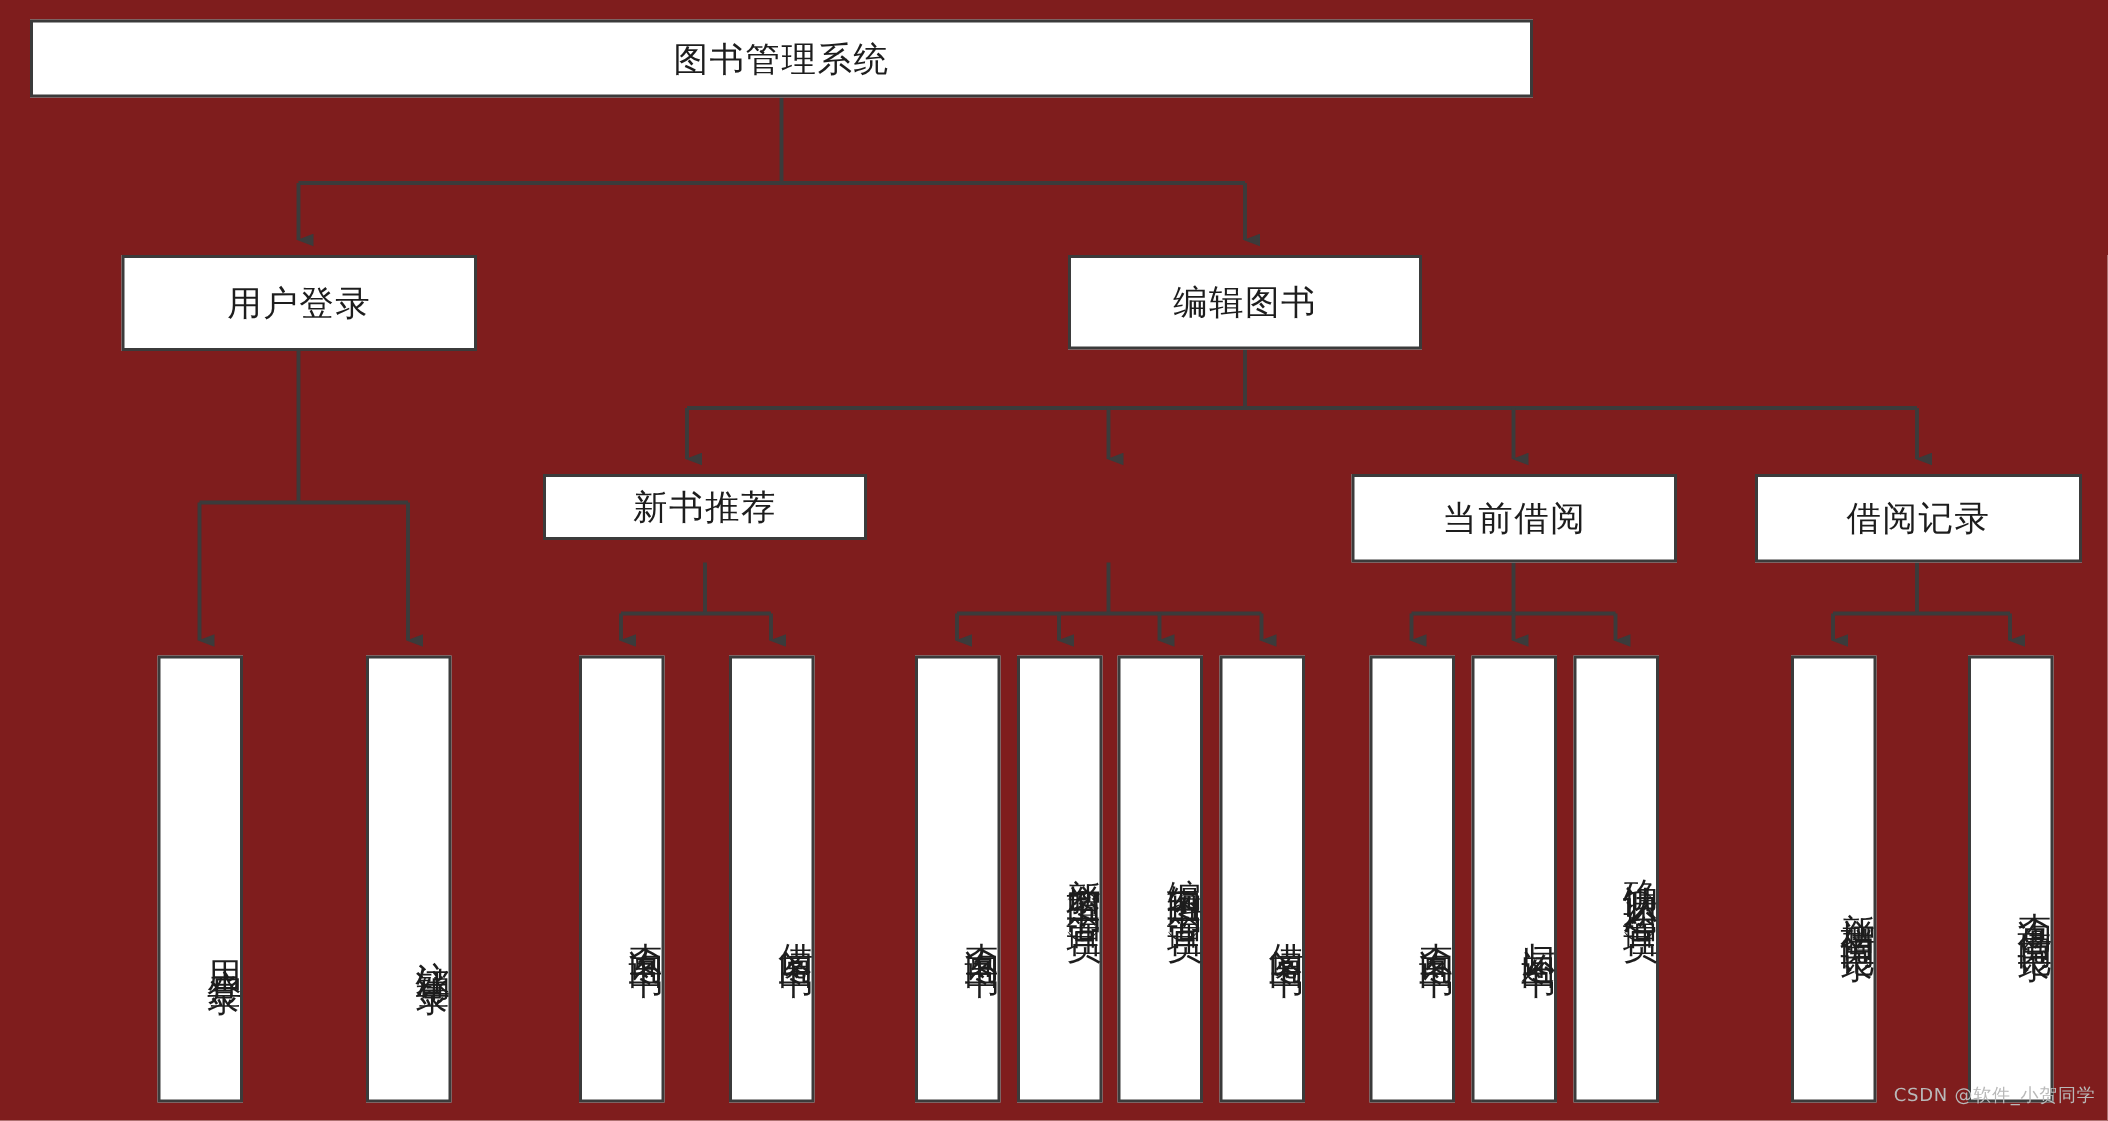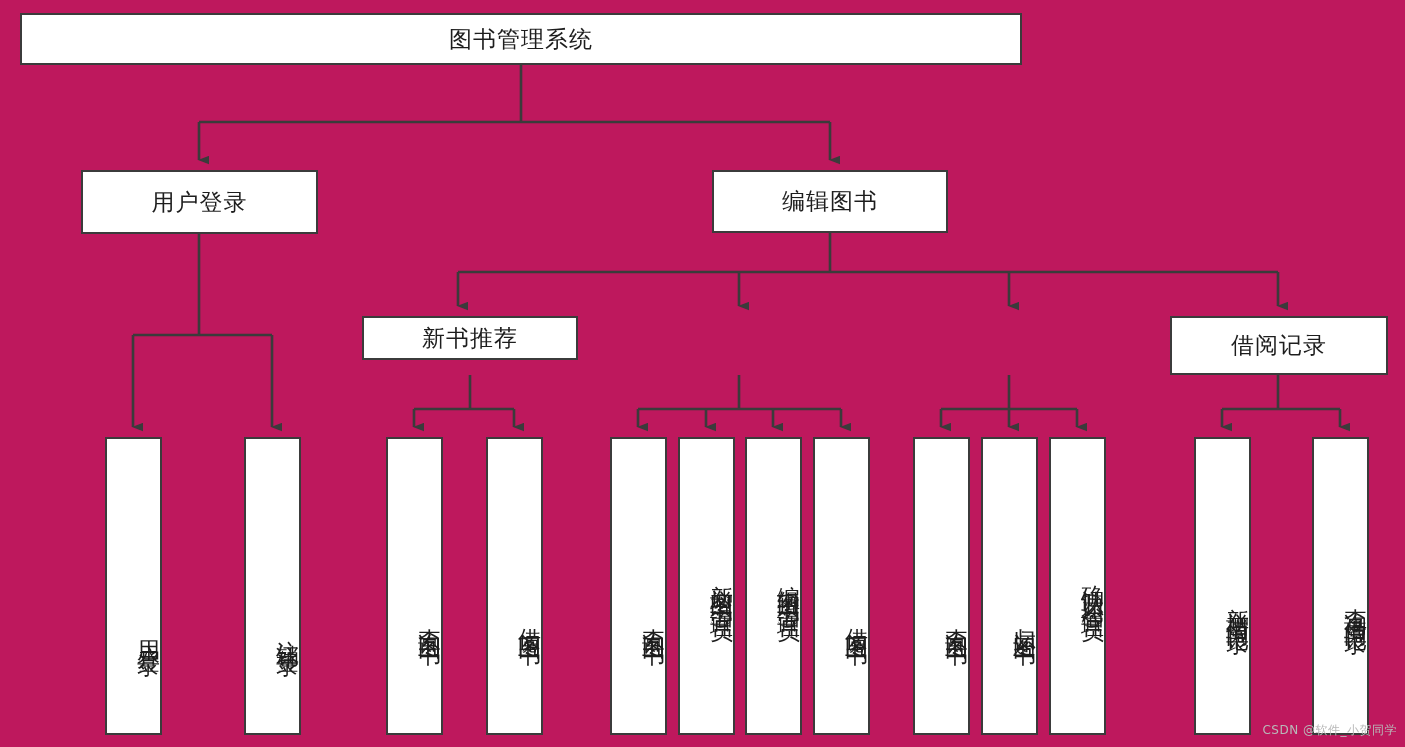--- a/index.html
+++ b/index.html
@@ -10,21 +10,21 @@
   body {
     width: 1405px;
     height: 747px;
     font-family: "DejaVu Sans", "Liberation Sans", sans-serif;
     overflow: hidden;
   }
   #diagram-root {
     position: relative;
     width: 1405px;
     height: 747px;
-    background: #be185d;
+    background: #7f1d1d;
   }
   #connector-layer {
     position: absolute;
     left: 0;
     top: 0;
     width: 1405px;
     height: 747px;
     pointer-events: none;
   }
   .node {
@@ -135,20 +135,23 @@
   <div class="node horizontal" style="left:81px; top:170px; width:237px; height:64px;">
     <span class="node-label">用户登录</span>
   </div>
   <div class="node horizontal" style="left:712px; top:170px; width:236px; height:63px;">
     <span class="node-label">编辑图书</span>
   </div>
 
   <div class="node horizontal" style="left:362px; top:316px; width:216px; height:44px;">
     <span class="node-label">新书推荐</span>
   </div>
+  <div class="node horizontal" style="left:901px; top:316px; width:217px; height:59px;">
+    <span class="node-label">当前借阅</span>
+  </div>
   <div class="node horizontal" style="left:1170px; top:316px; width:218px; height:59px;">
     <span class="node-label">借阅记录</span>
   </div>
 
   <div class="node vertical" style="left:105px; top:437px; width:57px; height:298px; padding-top:92px;">
     <span class="node-label">用户登录</span>
   </div>
   <div class="node vertical" style="left:244px; top:437px; width:57px; height:298px; padding-top:92px;">
     <span class="node-label">注销登录</span>
   </div>

